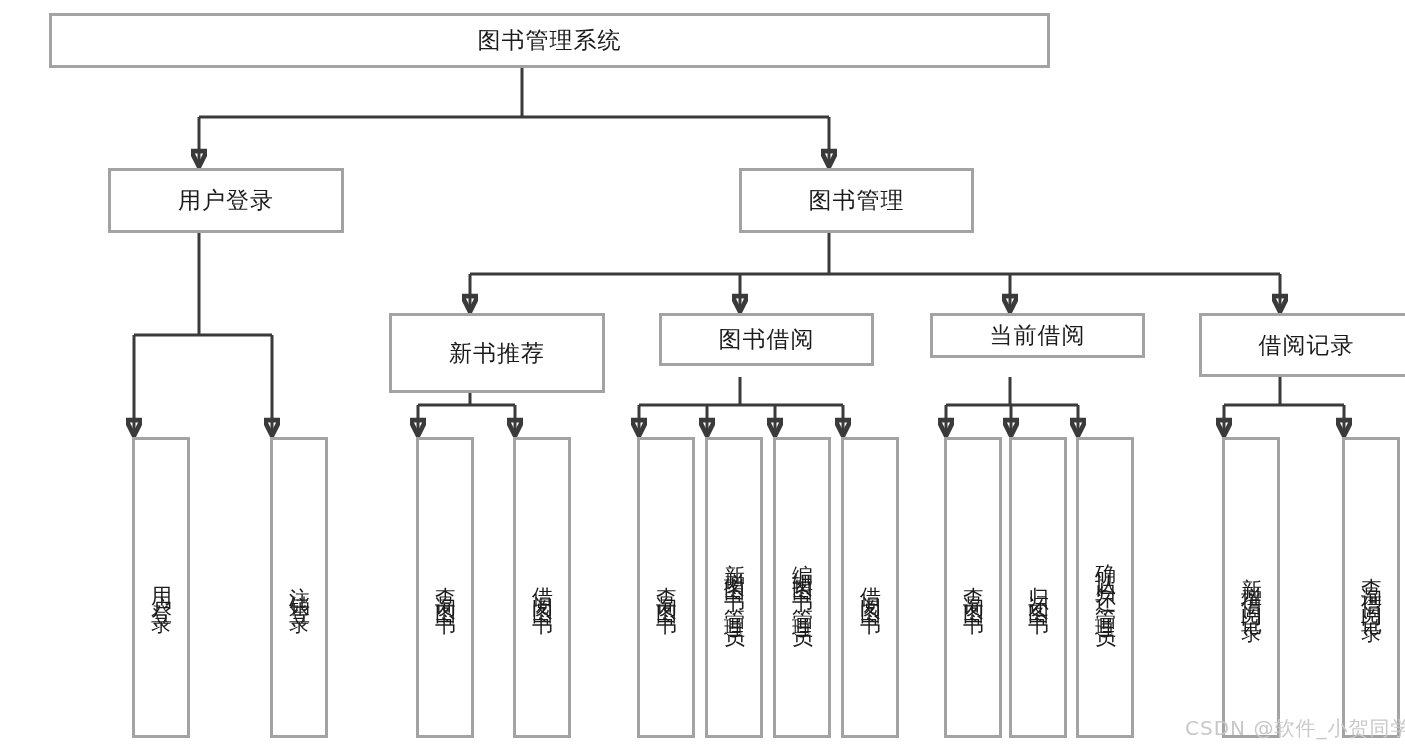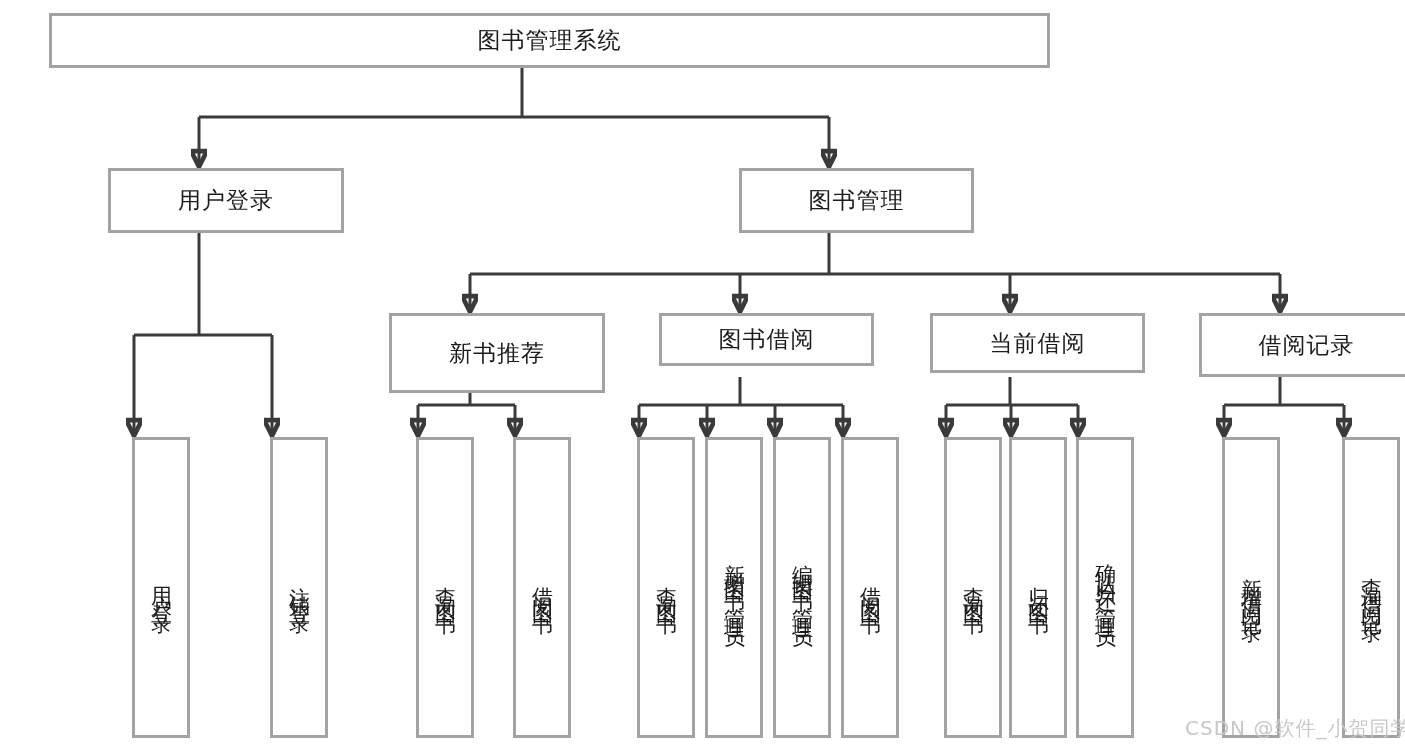--- a/index.html
+++ b/index.html
@@ -52,21 +52,21 @@
     letter-spacing: 9px;
     line-height: 1;
     color: #1b1b1b;
   }
   
   .n-root         { left: 22px;   top: 13px;  width: 1001px; height: 55px; }
   .n-user-login   { left: 81px;   top: 168px; width: 236px;  height: 65px; }
   .n-book-mgmt    { left: 712px;  top: 168px; width: 235px;  height: 65px; }
   .n-new-book     { left: 362px;  top: 313px; width: 216px;  height: 80px; }
   .n-book-borrow  { left: 632px;  top: 313px; width: 215px;  height: 53px; }
-  .n-cur-borrow   { left: 903px;  top: 313px; width: 215px;  height: 60px; text-align: right; }
+  .n-cur-borrow   { left: 903px;  top: 313px; width: 215px;  height: 45px; text-align: right; }
   .n-borrow-rec   { left: 1172px; top: 313px; width: 215px;  height: 64px; }
   .leaf { top: 437px; width: 58px; height: 301px; }
   .l-user-login    { left: 105px;  }
   .l-logout        { left: 243px;  }
   .l-query-book-1  { left: 389px;  }
   .l-borrow-book-1 { left: 486px;  }
   .l-query-book-2  { left: 610px;  }
   .l-add-book      { left: 678px;  }
   .l-edit-book     { left: 746px;  }
   .l-borrow-book-2 { left: 814px;  }

